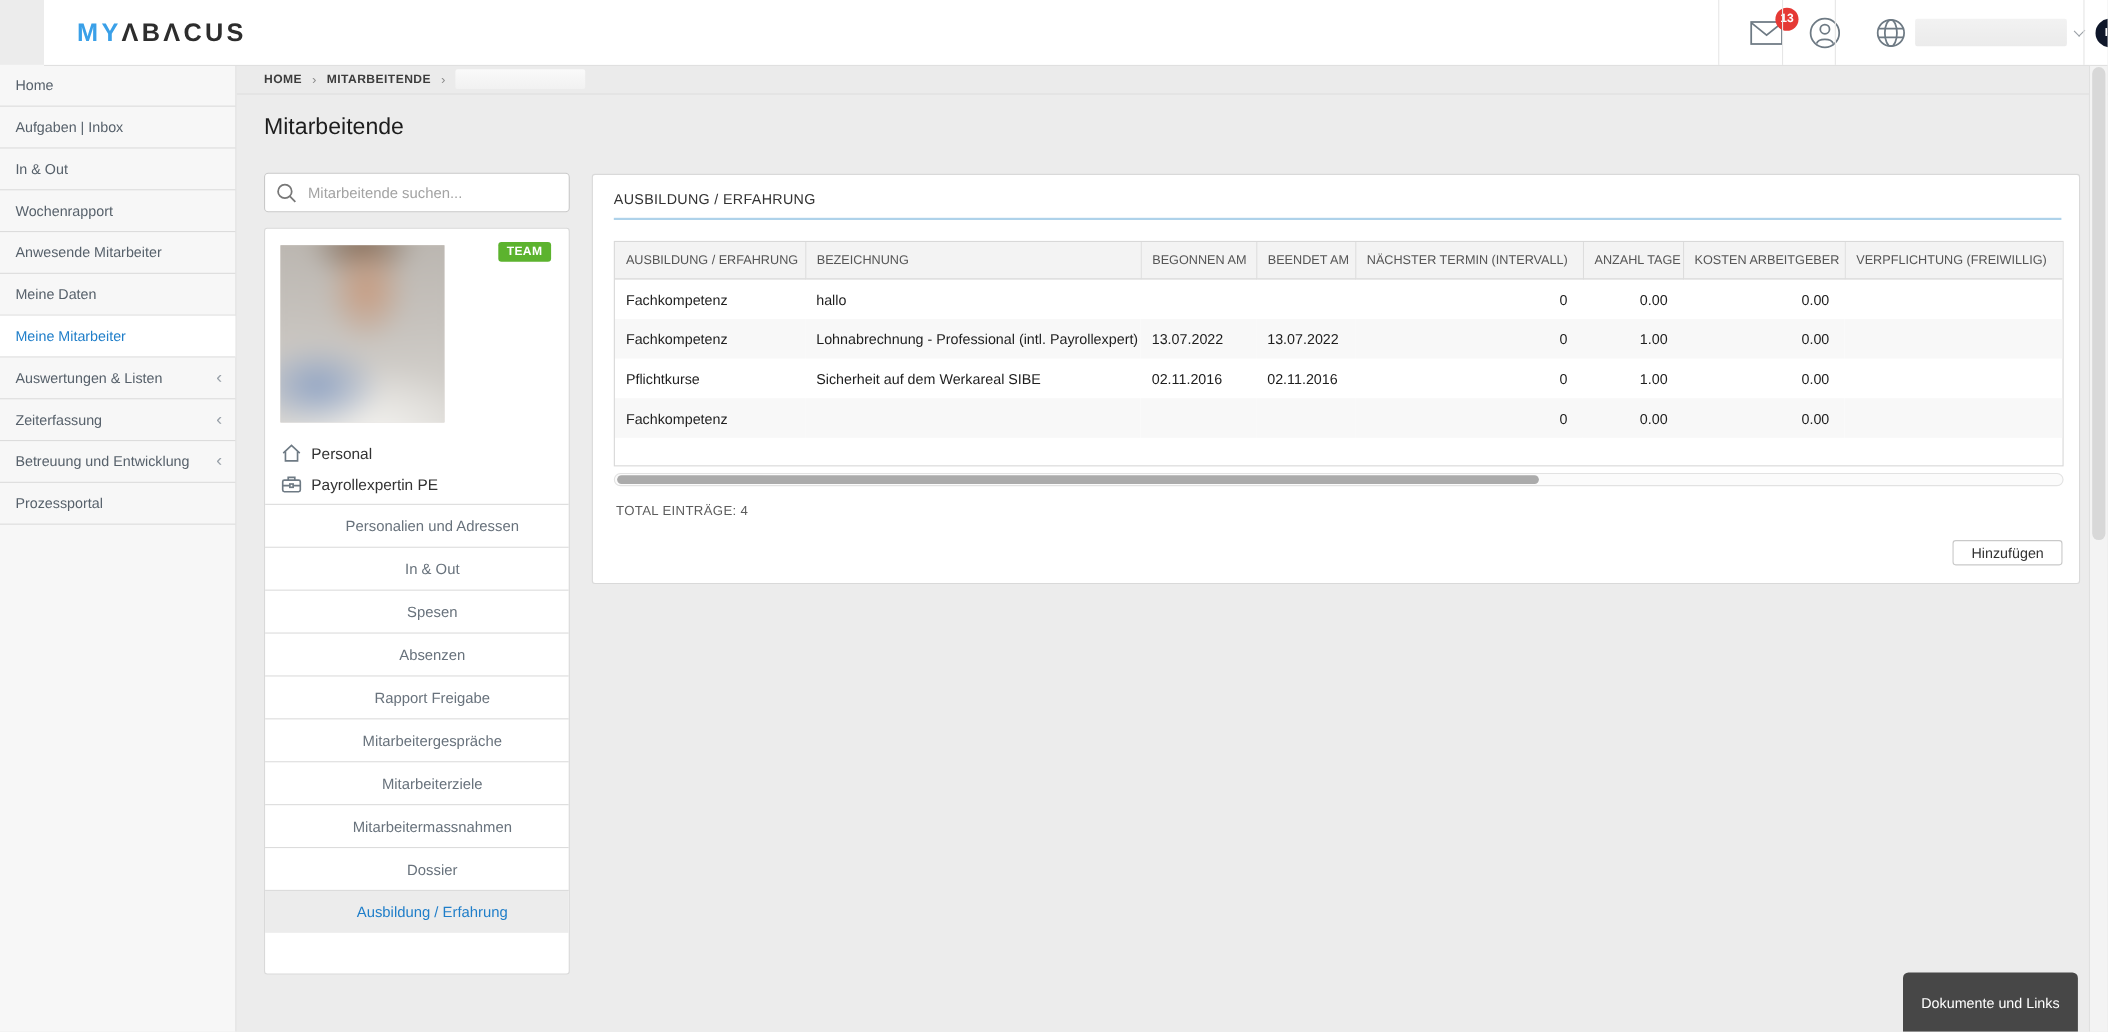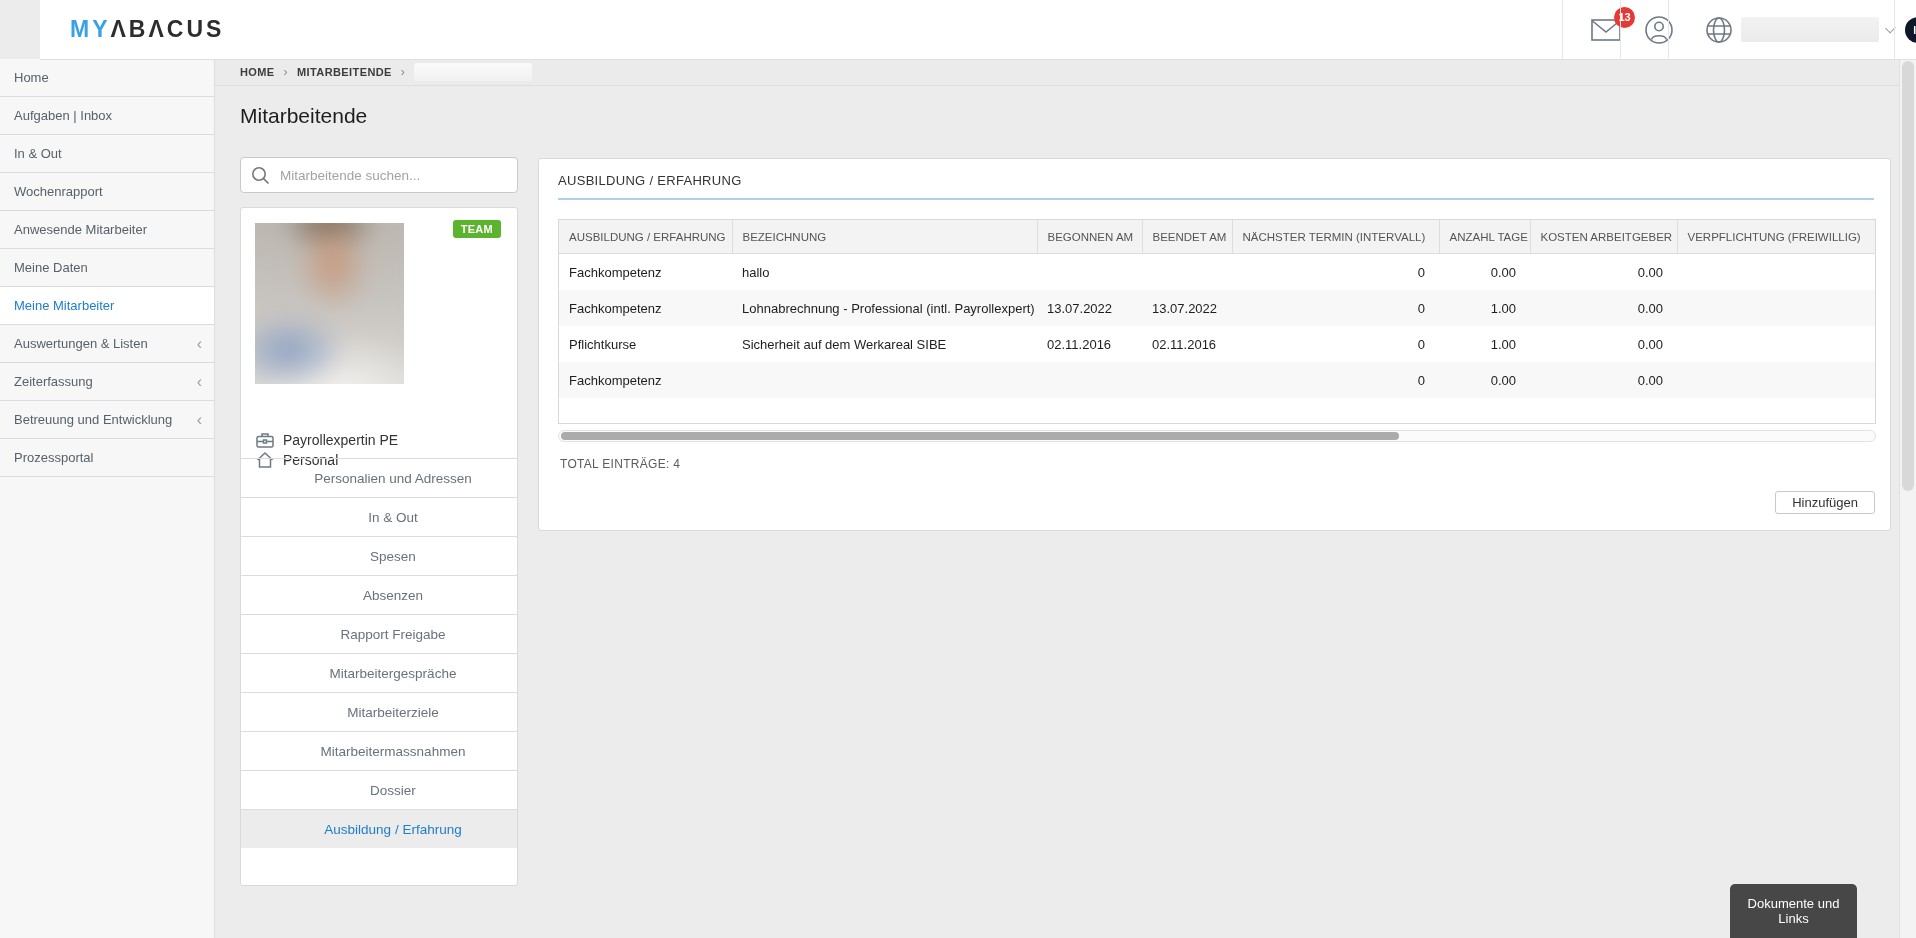--- a/index.html
+++ b/index.html
@@ -57,21 +57,21 @@
   .photo-blur{position:absolute;left:-18px;top:-18px;right:-18px;bottom:-18px;filter:blur(9px);
     background:
       radial-gradient(55px 70px at 52% 30%, #c79b7f 0%, rgba(199,155,127,0) 70%),
       radial-gradient(70px 45px at 50% 9%, #7d6653 0%, rgba(125,102,83,0) 72%),
       radial-gradient(85px 55px at 28% 74%, #8fa3c4 0%, rgba(143,163,196,0) 70%),
       radial-gradient(120px 85px at 58% 97%, #f3f2ef 0%, rgba(243,242,239,0) 78%),
       linear-gradient(180deg,#b9b4ae 0%,#c6c2bd 45%,#dcdad6 100%);}
   .team-badge{position:absolute;right:16px;top:12px;background:#5cb32e;color:#fff;font-size:11px;font-weight:bold;
     padding:3px 8px;border-radius:3px;letter-spacing:.3px;}
   .card-line{position:absolute;left:14px;display:flex;align-items:center;gap:8px;font-size:14px;color:#333;}
-  .line-dept{top:194px;margin-top:48px;}
+  .line-dept{top:194px;}
   .line-role{top:222px;}
   .card-line .ic{color:#6e7a84;display:flex;}
   .card-menu{position:absolute;left:0;top:250px;width:100%;}
   .menu-item{height:39px;border-top:1px solid #dcdcdc;display:flex;align-items:center;padding-left:28px;
     font-size:13.5px;color:#68727c;cursor:pointer;box-sizing:border-box;justify-content:center;}
   .menu-item.active{background:#ececec;color:#1f7ec9;}
 
   
   .panel{position:absolute;left:323px;top:72px;width:1353px;height:373px;background:#fff;border:1px solid #d9d9d9;border-radius:3px;box-sizing:border-box;}
   .panel-title{position:absolute;left:19px;top:14px;font-size:13px;color:#333;letter-spacing:.3px;}
@@ -88,21 +88,21 @@
   th.num,td.num{text-align:right;padding-right:14px;}
   .h-scroll-track{position:absolute;left:19px;top:271px;width:1318px;height:12px;background:#fbfbfb;border:1px solid #e2e2e2;border-radius:6px;box-sizing:border-box;}
   .h-scroll-thumb{position:absolute;left:2px;top:1px;width:838px;height:8px;background:#ababab;border-radius:4px;cursor:pointer;}
   .total-label{position:absolute;left:21px;top:298px;font-size:12px;color:#5c5c5c;letter-spacing:.3px;}
   .add-btn{position:absolute;right:15px;top:332px;height:23px;padding:0 16px;background:#fff;border:1px solid #c9c9c9;border-radius:3px;
     font-size:13px;color:#333;font-family:inherit;cursor:pointer;}
 
   
   .v-scrollbar{position:absolute;left:1899px;top:59px;width:17px;height:879px;background:#f3f3f3;border-left:1px solid #e0e0e0;box-sizing:border-box;z-index:15;}
   .v-thumb{position:absolute;left:2px;top:2px;width:12px;height:430px;background:#d8d8d8;border-radius:6px;cursor:pointer;}
-  .docs-btn{position:absolute;left:1730px;top:884px;width:127px;height:54px;background:#474747;color:#fff;border:none;
+  .docs-btn{position:absolute;left:1730px;top:884px;width:159px;height:54px;background:#474747;color:#fff;border:none;
     border-radius:5px 5px 0 0;font-size:13px;font-family:inherit;cursor:pointer;z-index:30;}
 </style>
 </head>
 <body>
 
 <div class="header">
   <div class="logo"><span class="my">MY</span><span class="rest">ΛBΛCUS</span></div>
 
   <div class="hdr-cell cell-mail">
     <div class="icon-btn">

